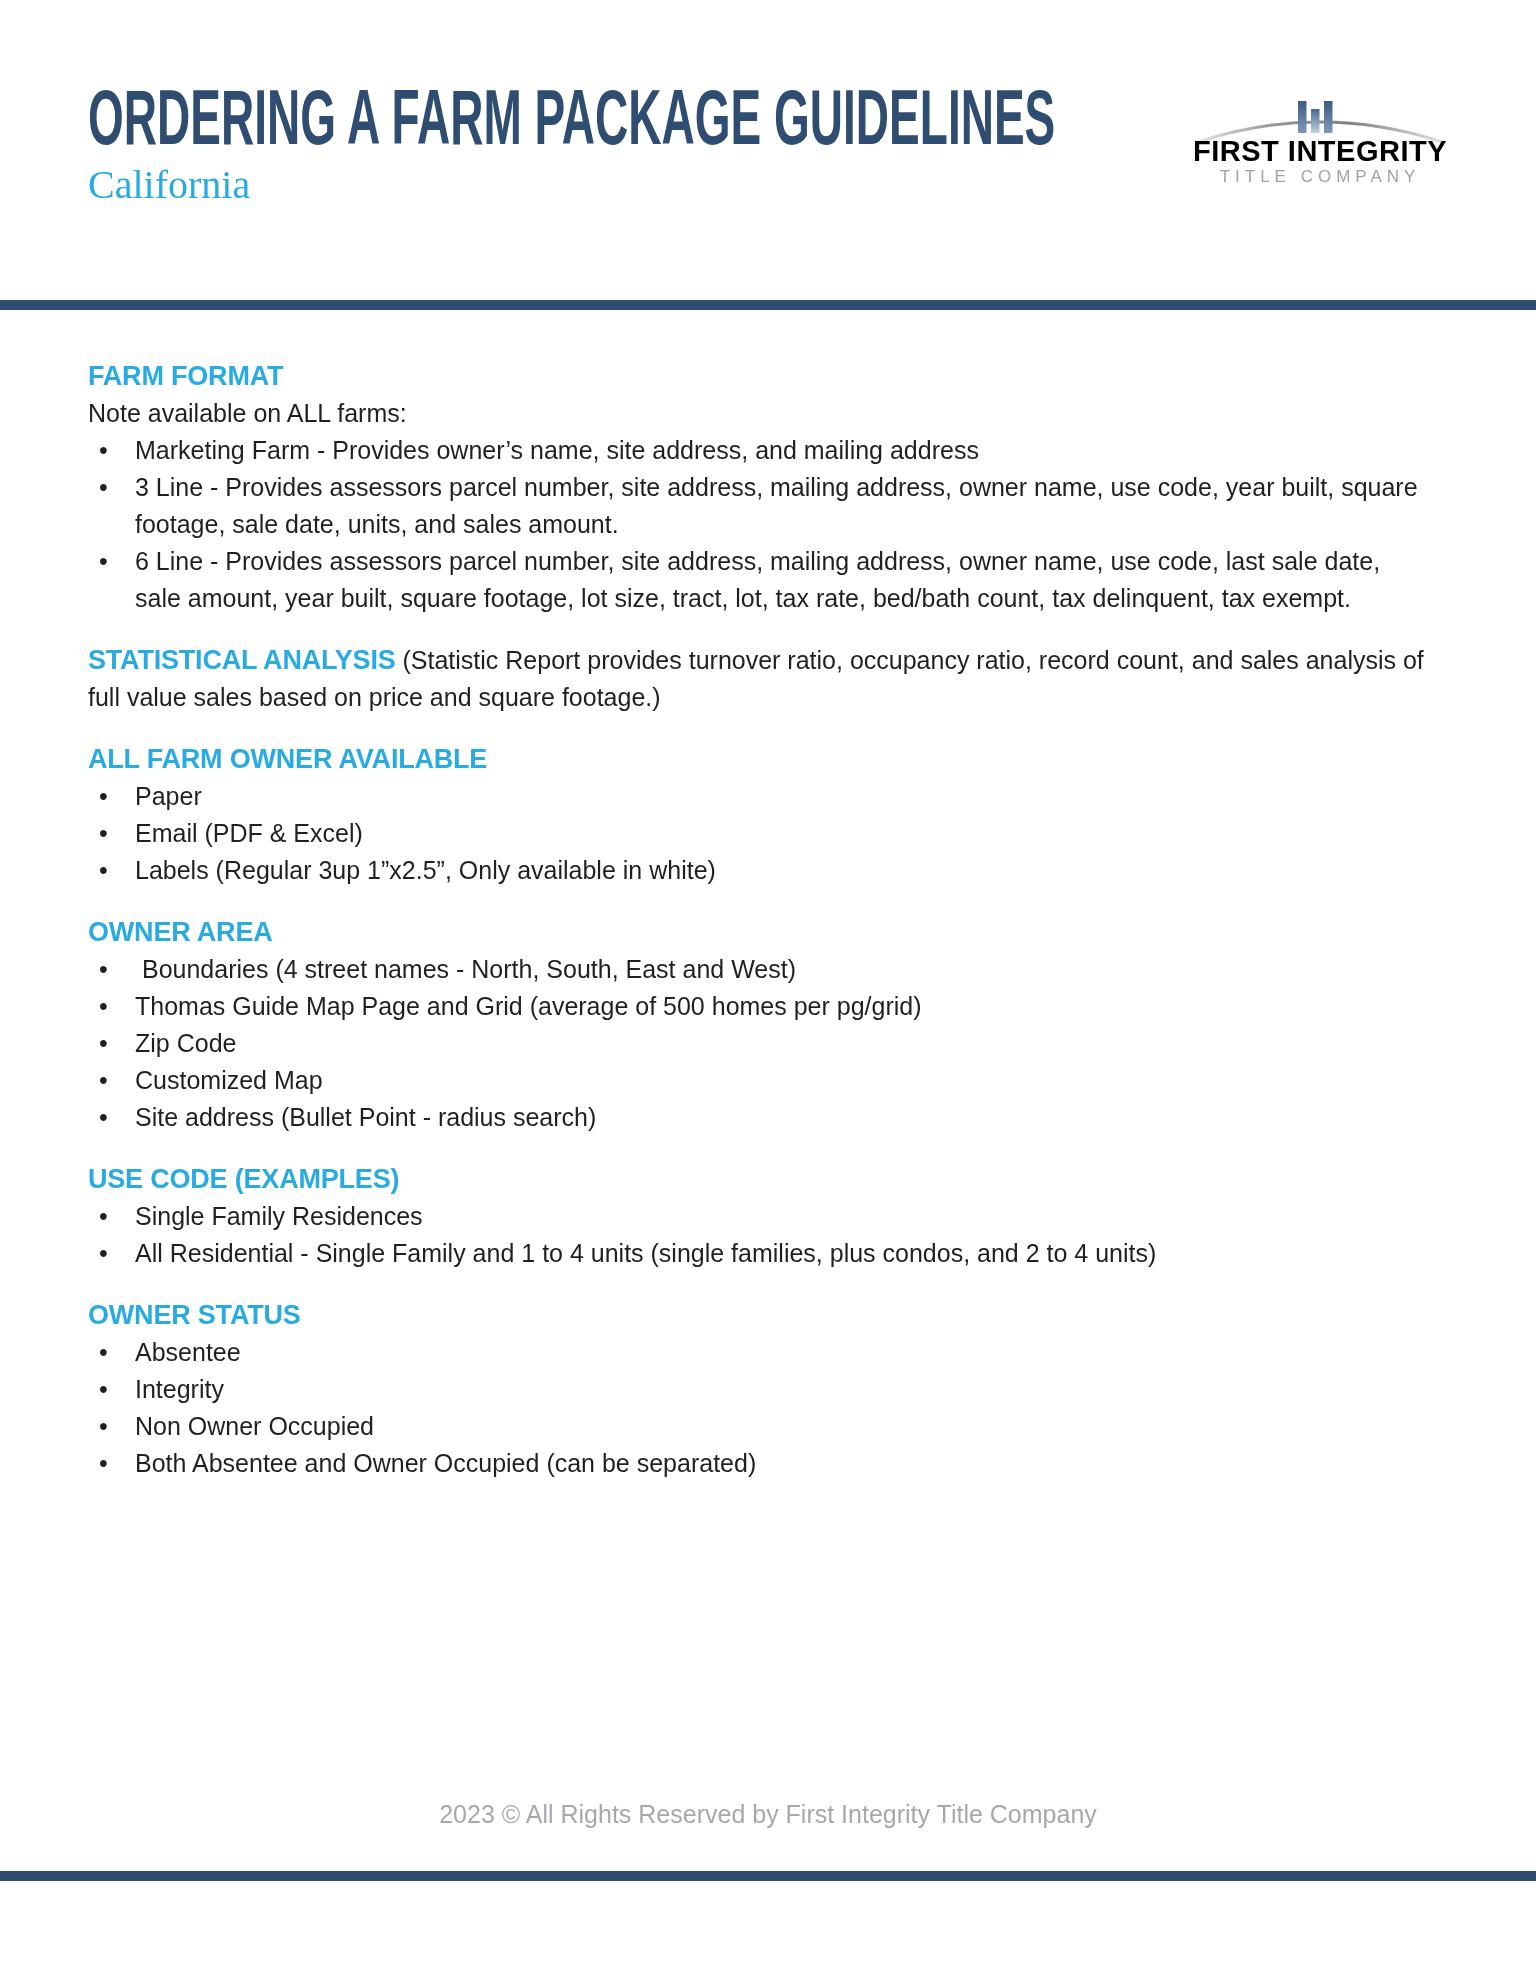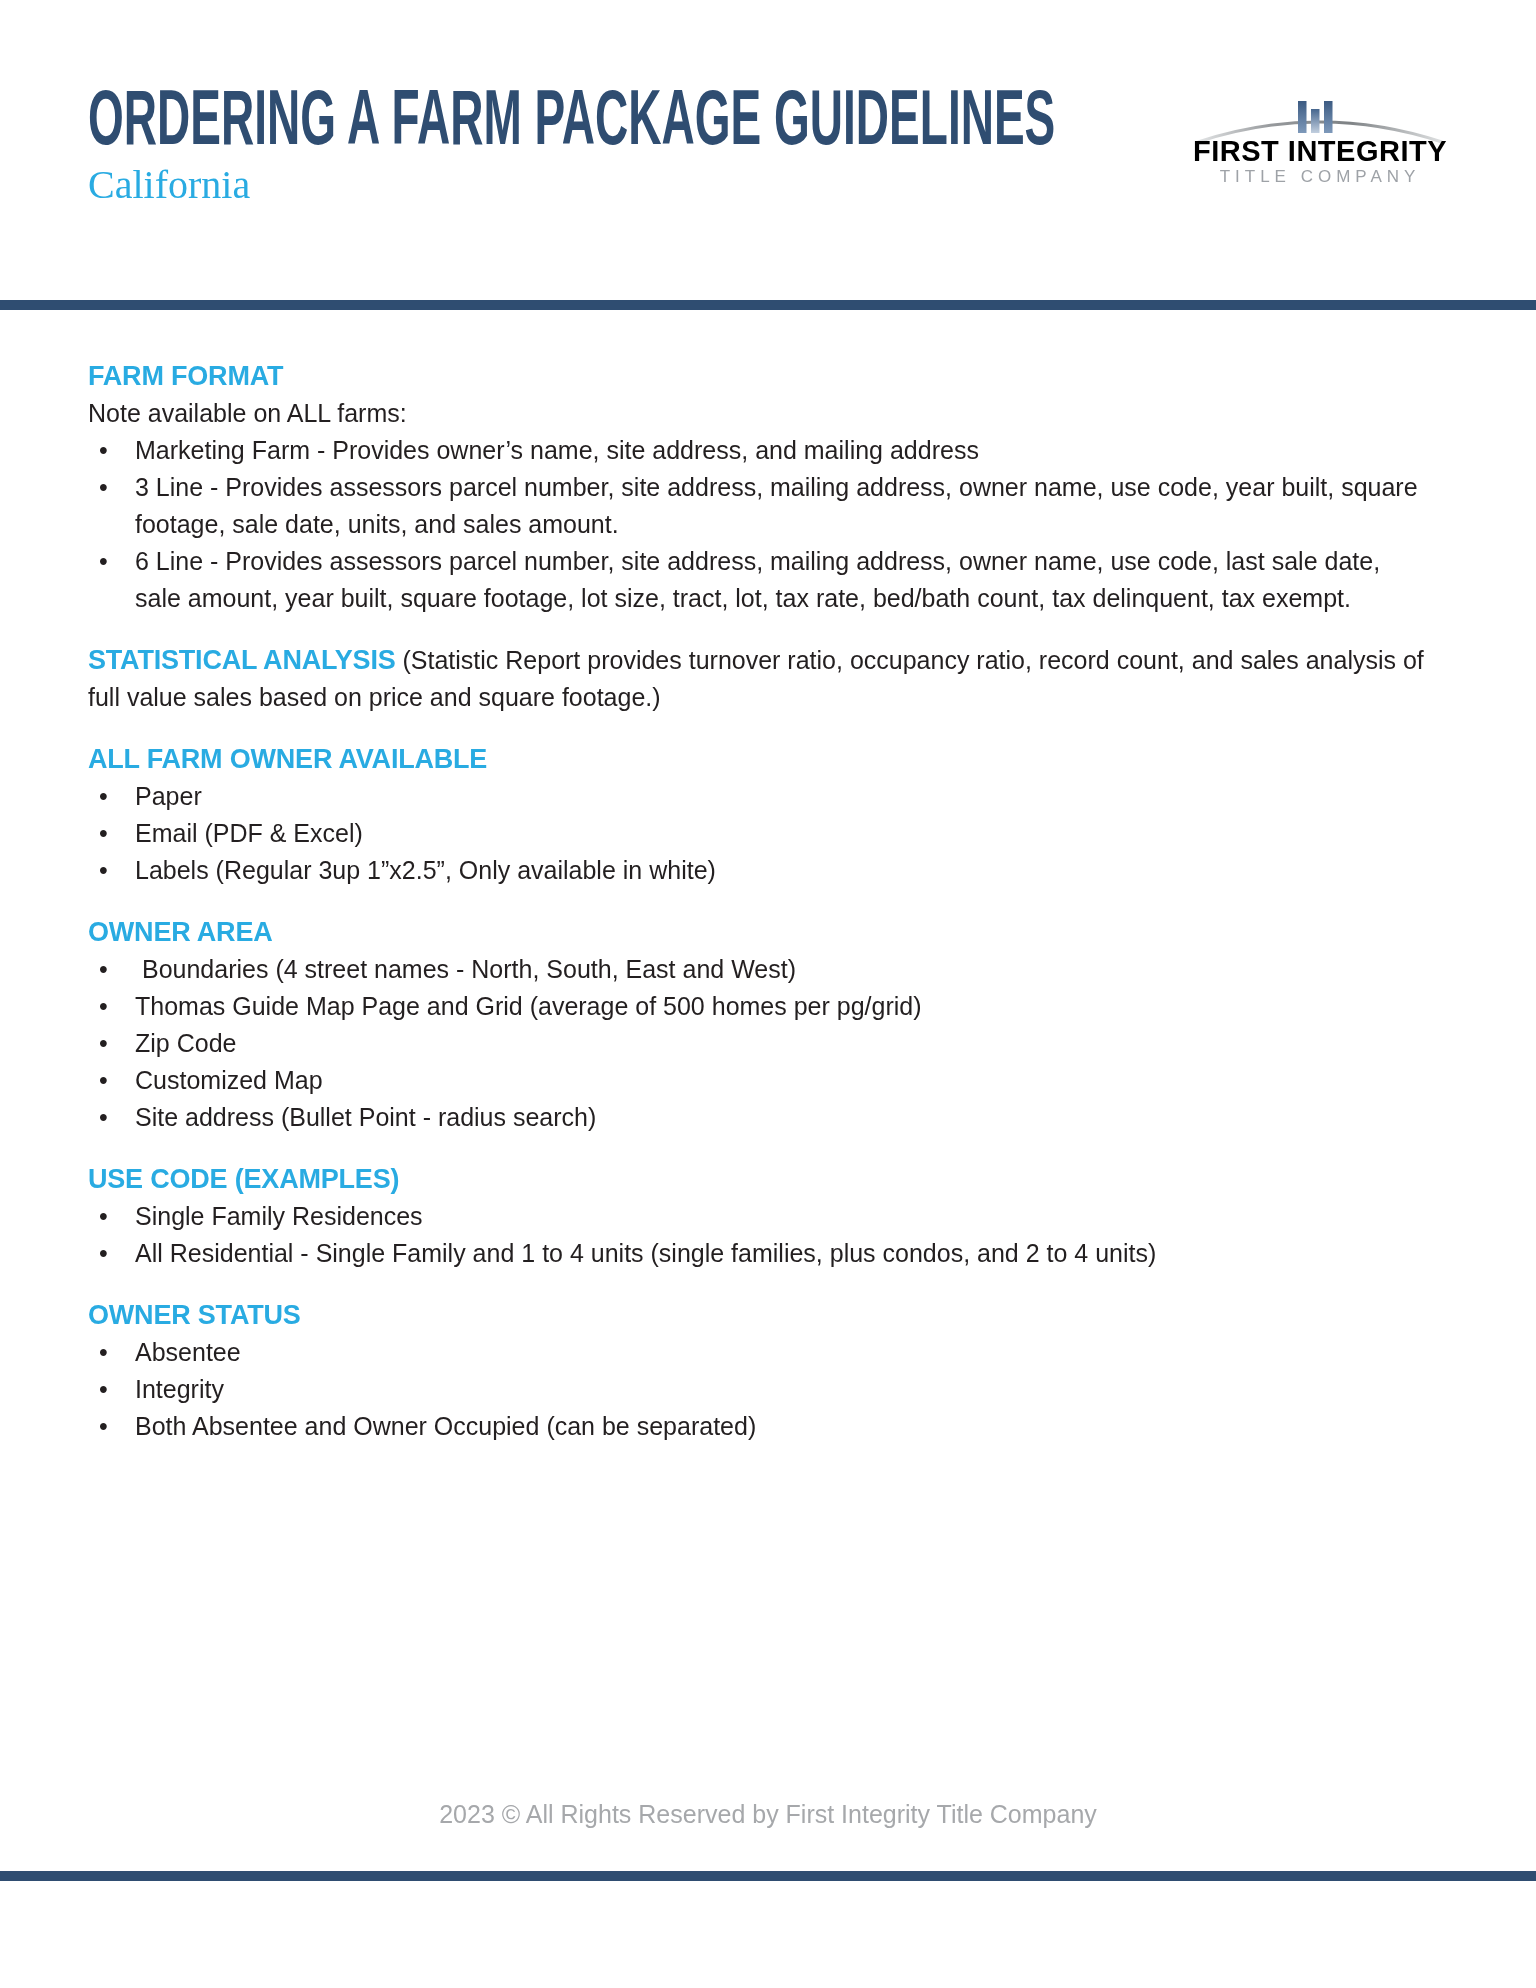--- a/index.html
+++ b/index.html
@@ -158,20 +158,21 @@
           <li>All Residential - Single Family and 1 to 4 units (single families, plus condos, and 2 to 4 units)</li>
         </ul>
   </section>
 
   <section class="doc-section">
     <h2 class="heading">OWNER STATUS</h2>
 
     <ul class="bullets">
           <li>Absentee</li>
           <li>Integrity</li>
+          <li>Non Owner Occupied</li>
           <li>Both Absentee and Owner Occupied (can be separated)</li>
         </ul>
   </section>
 </main>
 
   <div class="rule rule-bottom"></div>
   <div class="footer-text">2023 © All Rights Reserved by First Integrity Title Company</div>
 
 </div>
 

